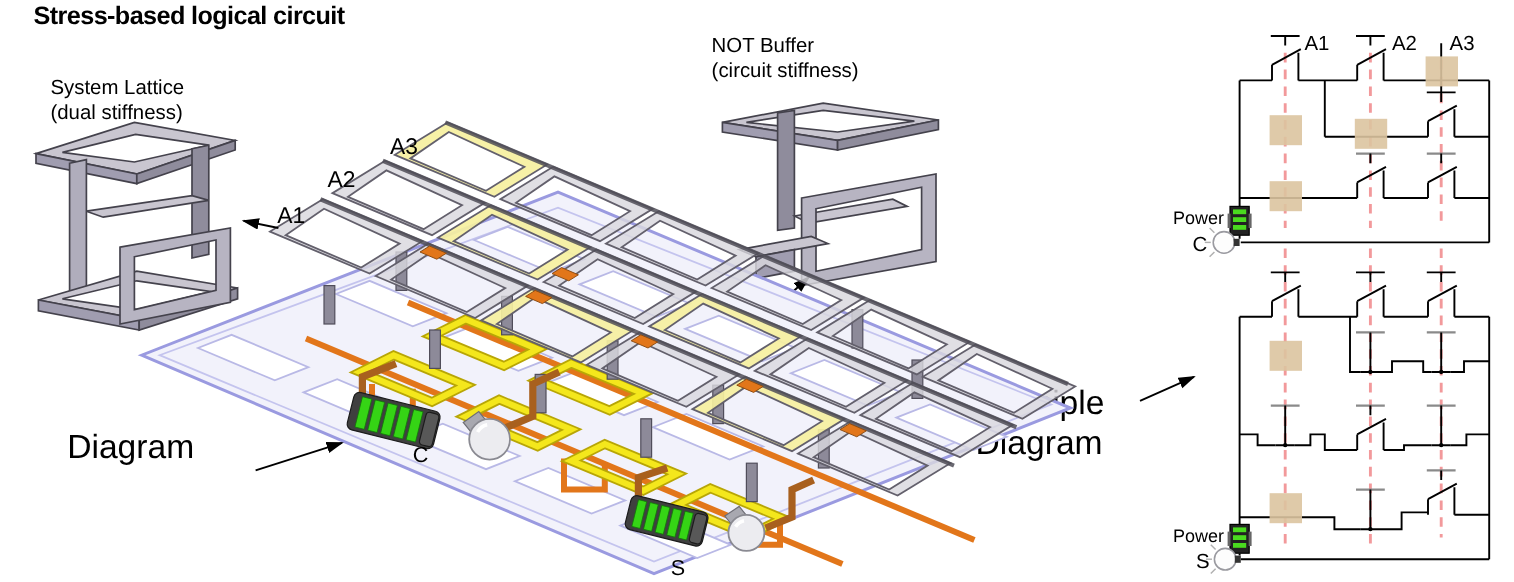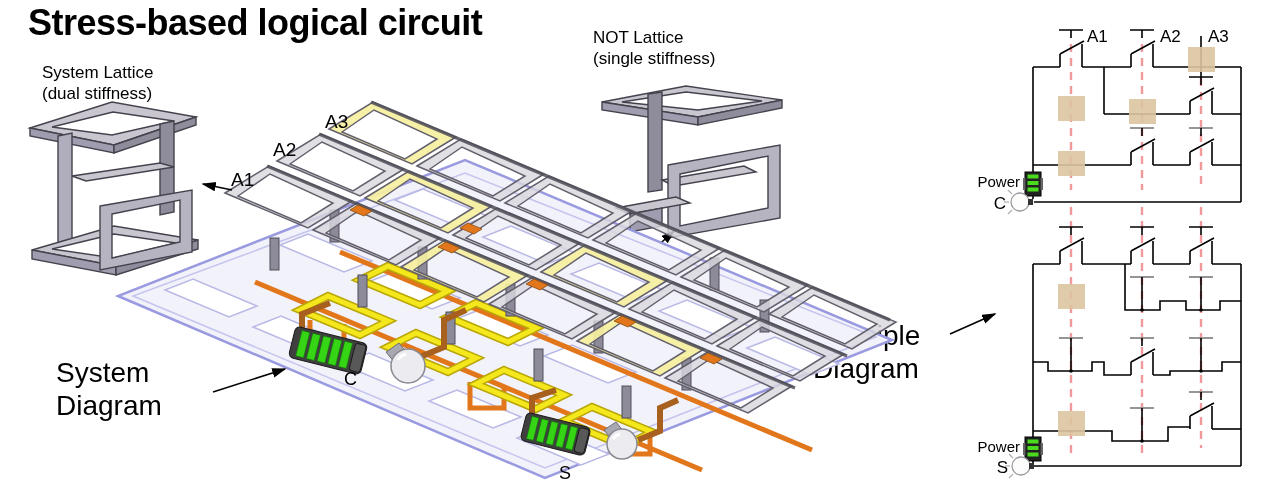--- a/index.html
+++ b/index.html
@@ -1,21 +1,21 @@
 <!DOCTYPE html>
 <html><head>
 <meta charset="utf-8">
 <style>
   html,body{margin:0;padding:0;}
   body{
     width:1262px;height:485px;position:relative;overflow:hidden;background:#ffffff;
     font-family:"Liberation Sans", sans-serif;color:#000;
   }
   .abs{position:absolute;}
-  #title{left:28px;top:2px;font-size:36px;font-weight:bold;letter-spacing:-0.5px;}
+  #title{left:28px;top:2px;font-size:21px;font-weight:bold;letter-spacing:-0.5px;}
   .small-label{font-size:17px;line-height:21px;}
   .big-label{font-size:28px;line-height:33px;}
   .small-label span,.big-label span{display:block;}
   #buffer-label{left:42px;top:62px;}
   #not-label{left:593px;top:27px;}
   #system-label{left:56px;top:356px;}
   #principle-label{left:813px;top:319px;}
   svg{position:absolute;overflow:visible;}
   text{font-family:"Liberation Sans", sans-serif;}
 </style>
@@ -23,26 +23,25 @@
 <body>
 
 <div id="title" class="abs">Stress-based logical circuit</div>
 
 <div id="buffer-label" class="abs small-label">
   <span>System Lattice</span>
   <span>(dual stiffness)</span>
 </div>
 
 <div id="not-label" class="abs small-label">
-  <span>NOT Lattice</span>
-  <span>(single stiffness)</span>
+  <span>NOT Buffer</span>
+  <span>(circuit stiffness)</span>
 </div>
 
 <div id="system-label" class="abs big-label">
-  <span>System</span>
   <span>Diagram</span>
 </div>
 
 <div id="principle-label" class="abs big-label">
   <span>Principle</span>
   <span>Diagram</span>
 </div>
 
 <svg style="left:10px;top:90px;" width="200" height="205" viewBox="10 90 200 205">
   <g stroke="#44424c" stroke-width="1.4">

